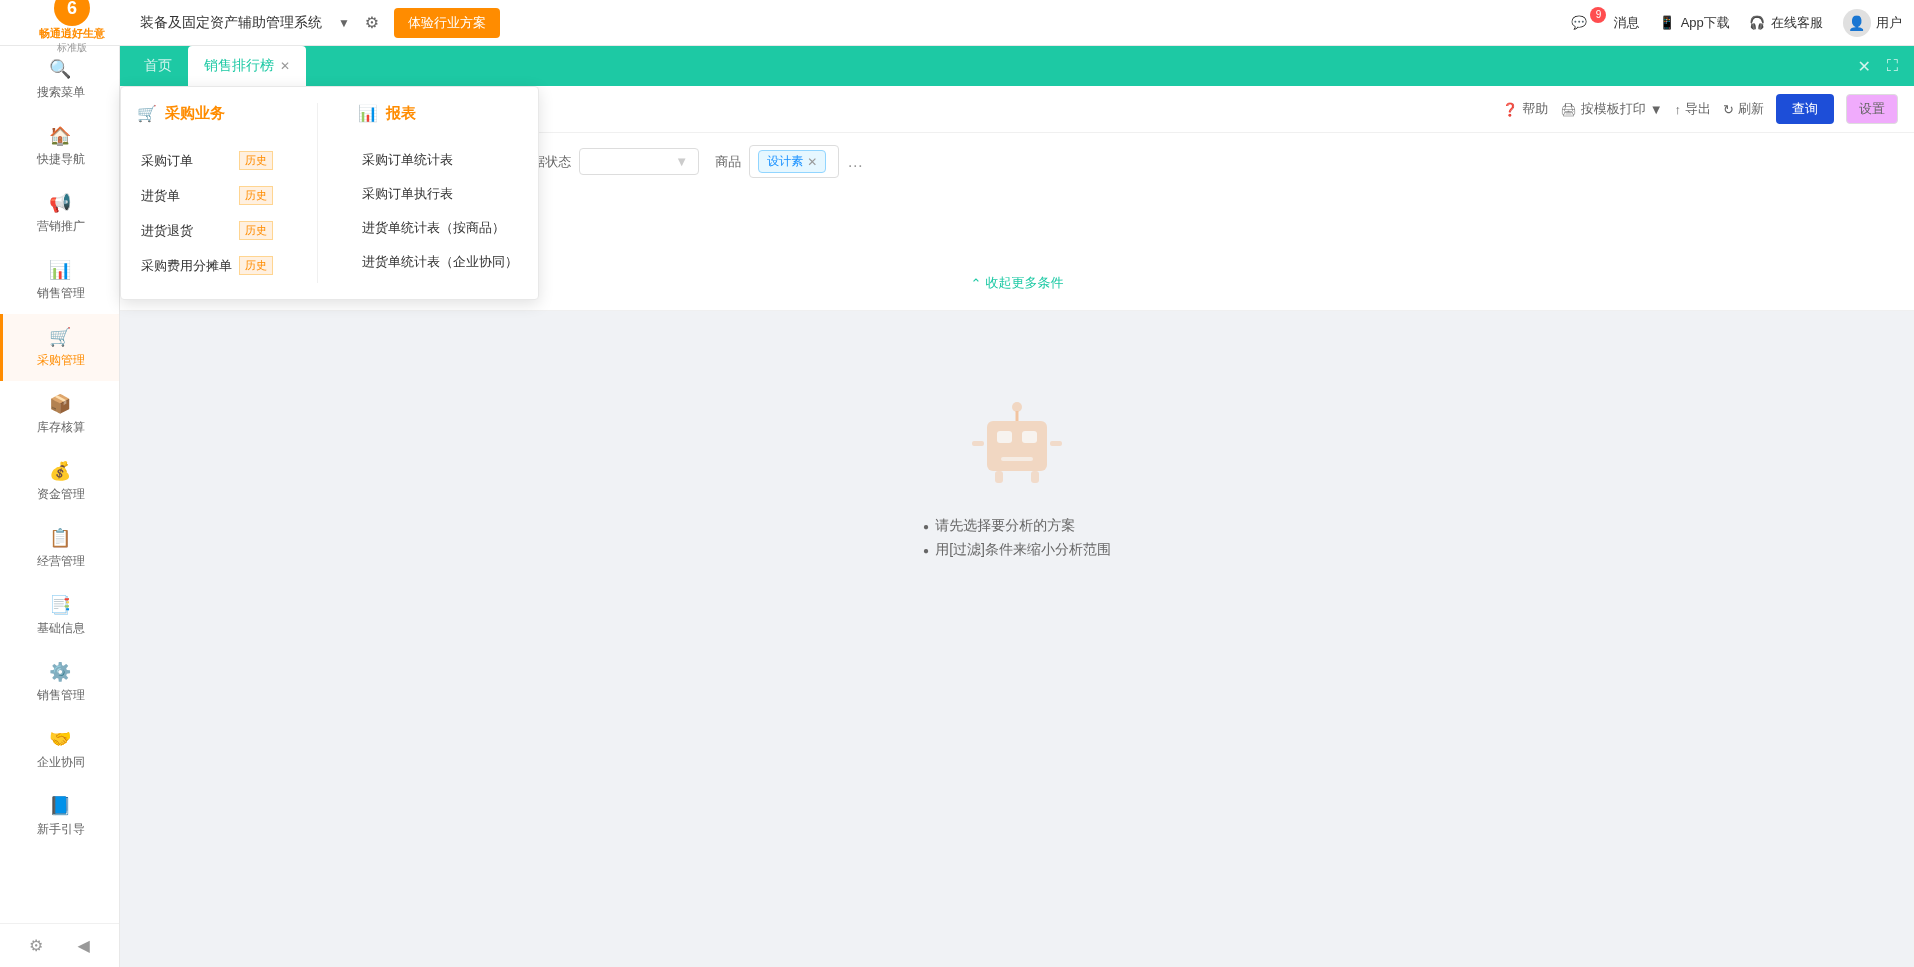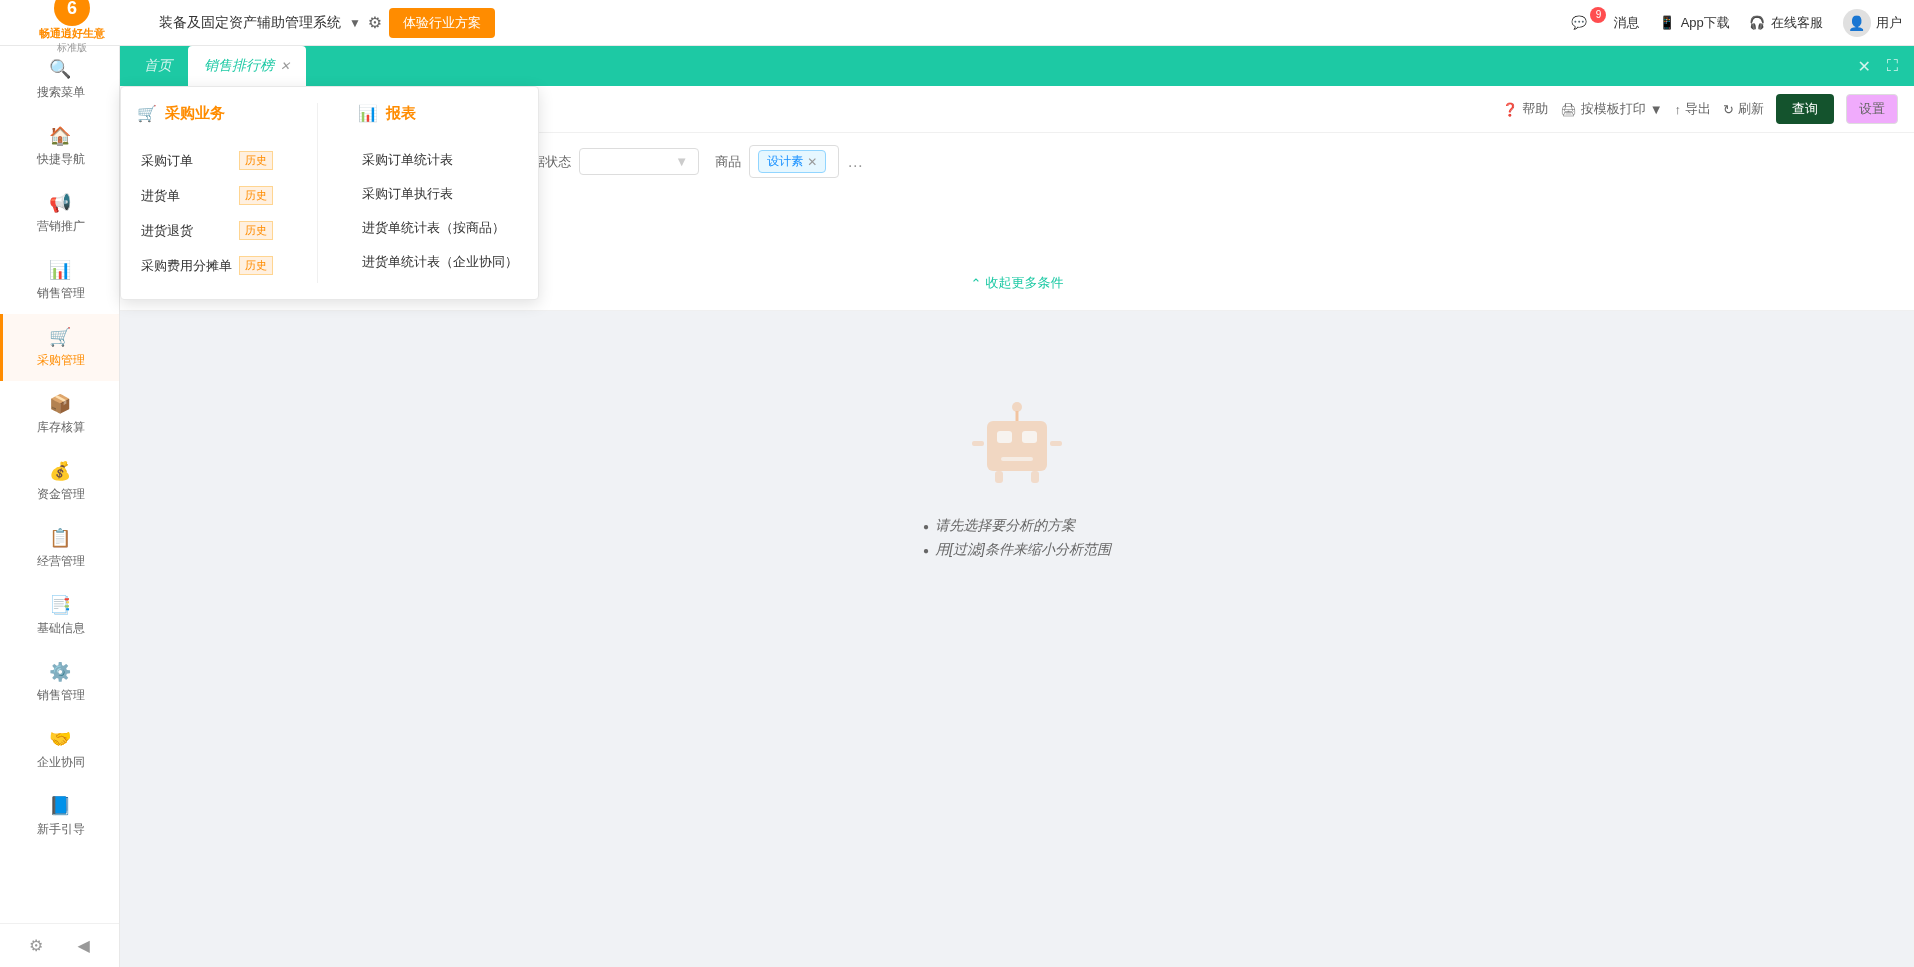--- a/index.html
+++ b/index.html
@@ -28,21 +28,21 @@
       width: 36px; height: 36px;
       background: #ff8c00;
       border-radius: 50%;
       display: flex; align-items: center; justify-content: center;
       color: white; font-size: 18px; font-weight: bold;
     }
     .topbar-system {
       flex: 1;
       display: flex;
       align-items: center;
-      margin-left: 19px;
+      gap: 8px;
     }
     .system-name {
       font-size: 14px;
       color: #333;
       padding: 4px 8px;
     }
     .system-dropdown {
       cursor: pointer;
       color: #666;
       font-size: 12px;
@@ -144,21 +144,20 @@
     }
     .tab {
       padding: 0 16px;
       height: 40px;
       display: flex;
       align-items: center;
       color: rgba(255,255,255,0.8);
       cursor: pointer;
       font-size: 14px;
       gap: 6px;
-      font-style: italic;
     }
     .tab.active {
       background: #fff;
       color: #1dc9a4;
       border-radius: 4px 4px 0 0;
     }
     .tab .close { font-size: 12px; color: #999; cursor: pointer; }
     .tabbar-spacer { flex: 1; }
     .tabbar-close {
       color: rgba(255,255,255,0.8);
@@ -189,21 +188,21 @@
       gap: 12px;
       padding: 8px 16px;
       background: #fff;
       border-bottom: 1px solid #f0f0f0;
     }
     .toolbar-btn {
       display: flex; align-items: center; gap: 4px;
       color: #666; cursor: pointer; font-size: 13px;
     }
     .toolbar-btn.primary {
-      background: #14532d;
+      background: #1d4ed8;
       color: white;
       padding: 6px 16px;
       border-radius: 4px;
       border: none;
     }
     .toolbar-btn.outline {
       border: 1px solid #ddd;
       padding: 5px 12px;
       border-radius: 4px;
       background: #f0abfc;
@@ -269,21 +268,20 @@
     .date-link { color: #1890ff; cursor: pointer; font-size: 13px; }
 
     
     .empty-state {
       display: flex;
       flex-direction: column;
       align-items: center;
       justify-content: center;
       padding: 80px 0;
       color: #999;
-      font-style: italic;
     }
     .empty-icon {
       width: 120px;
       height: 100px;
       margin-bottom: 20px;
       opacity: 0.6;
     }
     .empty-tips { text-align: left; }
     .empty-tips p { margin: 6px 0; font-size: 14px; color: #666; }
     .empty-tips p::before { content: "●"; margin-right: 6px; font-size: 10px; }

